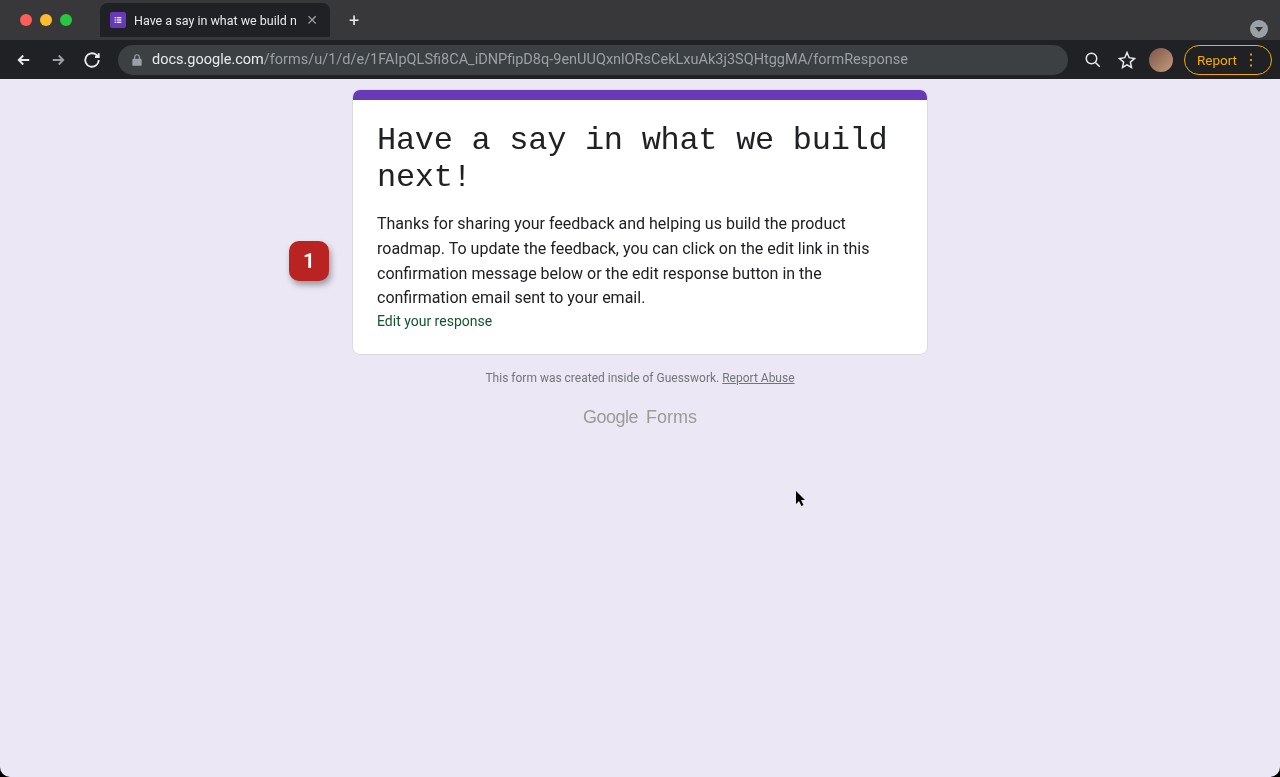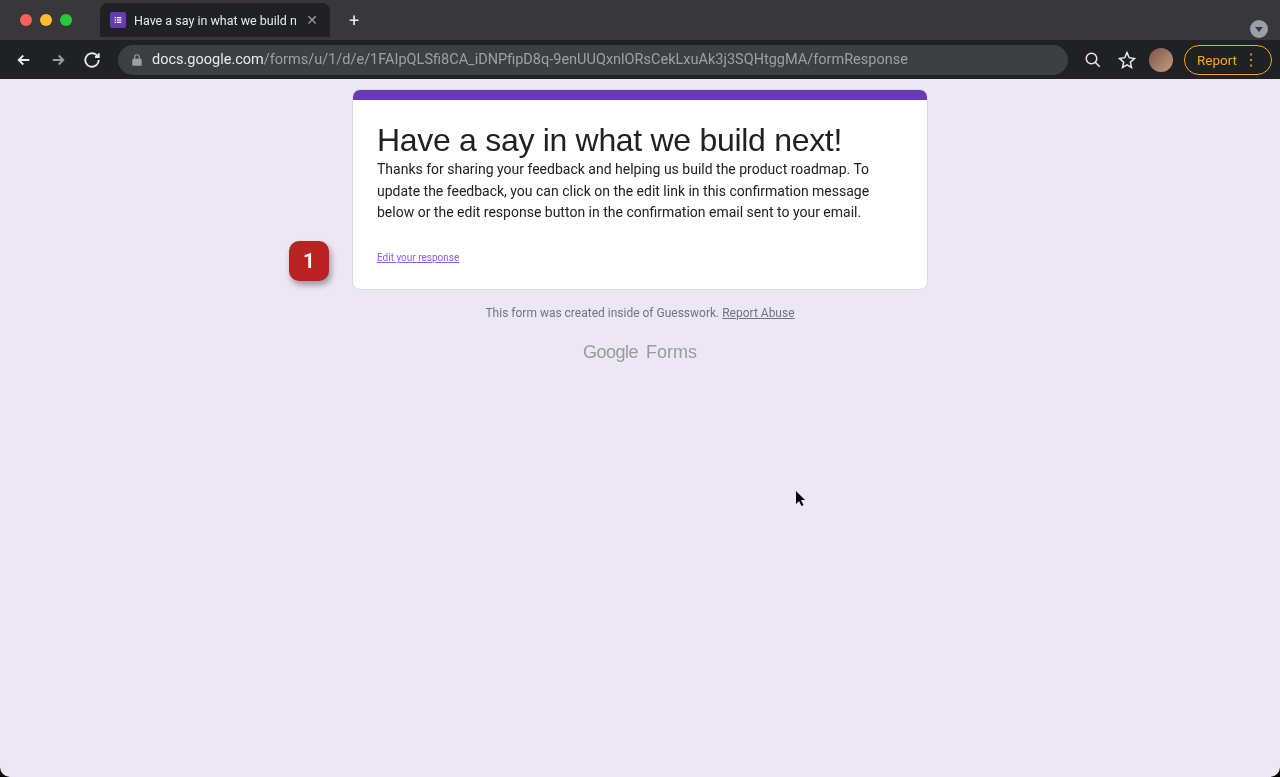--- a/index.html
+++ b/index.html
@@ -191,37 +191,35 @@
       position: relative;
     }
     .form-accent {
       height: 10px;
       background: #673ab7;
     }
     .form-body {
       padding: 22px 24px 24px;
     }
     .form-title {
-      font-family: Liberation Sans, sans-serif;
+      font-family: Liberation Mono, monospace;
       font-size: 32px;
       font-weight: 400;
       color: #202124;
-      margin-bottom: 0;
+      margin-bottom: 16px;
       letter-spacing: -0.3px;
     }
     .form-message {
-      font-size: 14px;
+      font-size: 16px;
       color: #202124;
       line-height: 1.55;
-      margin-bottom: 22px;
     }
     .edit-link {
-      color: #8b5cf6;
-      text-decoration: underline;
-      font-size: 10px;
+      color: #14532d;
+      font-size: 14px;
       cursor: pointer;
     }
     .form-footer {
       width: 576px;
       margin: 16px auto 12px;
       text-align: center;
       font-size: 12px;
       color: #70757a;
     }
     .report-link {

